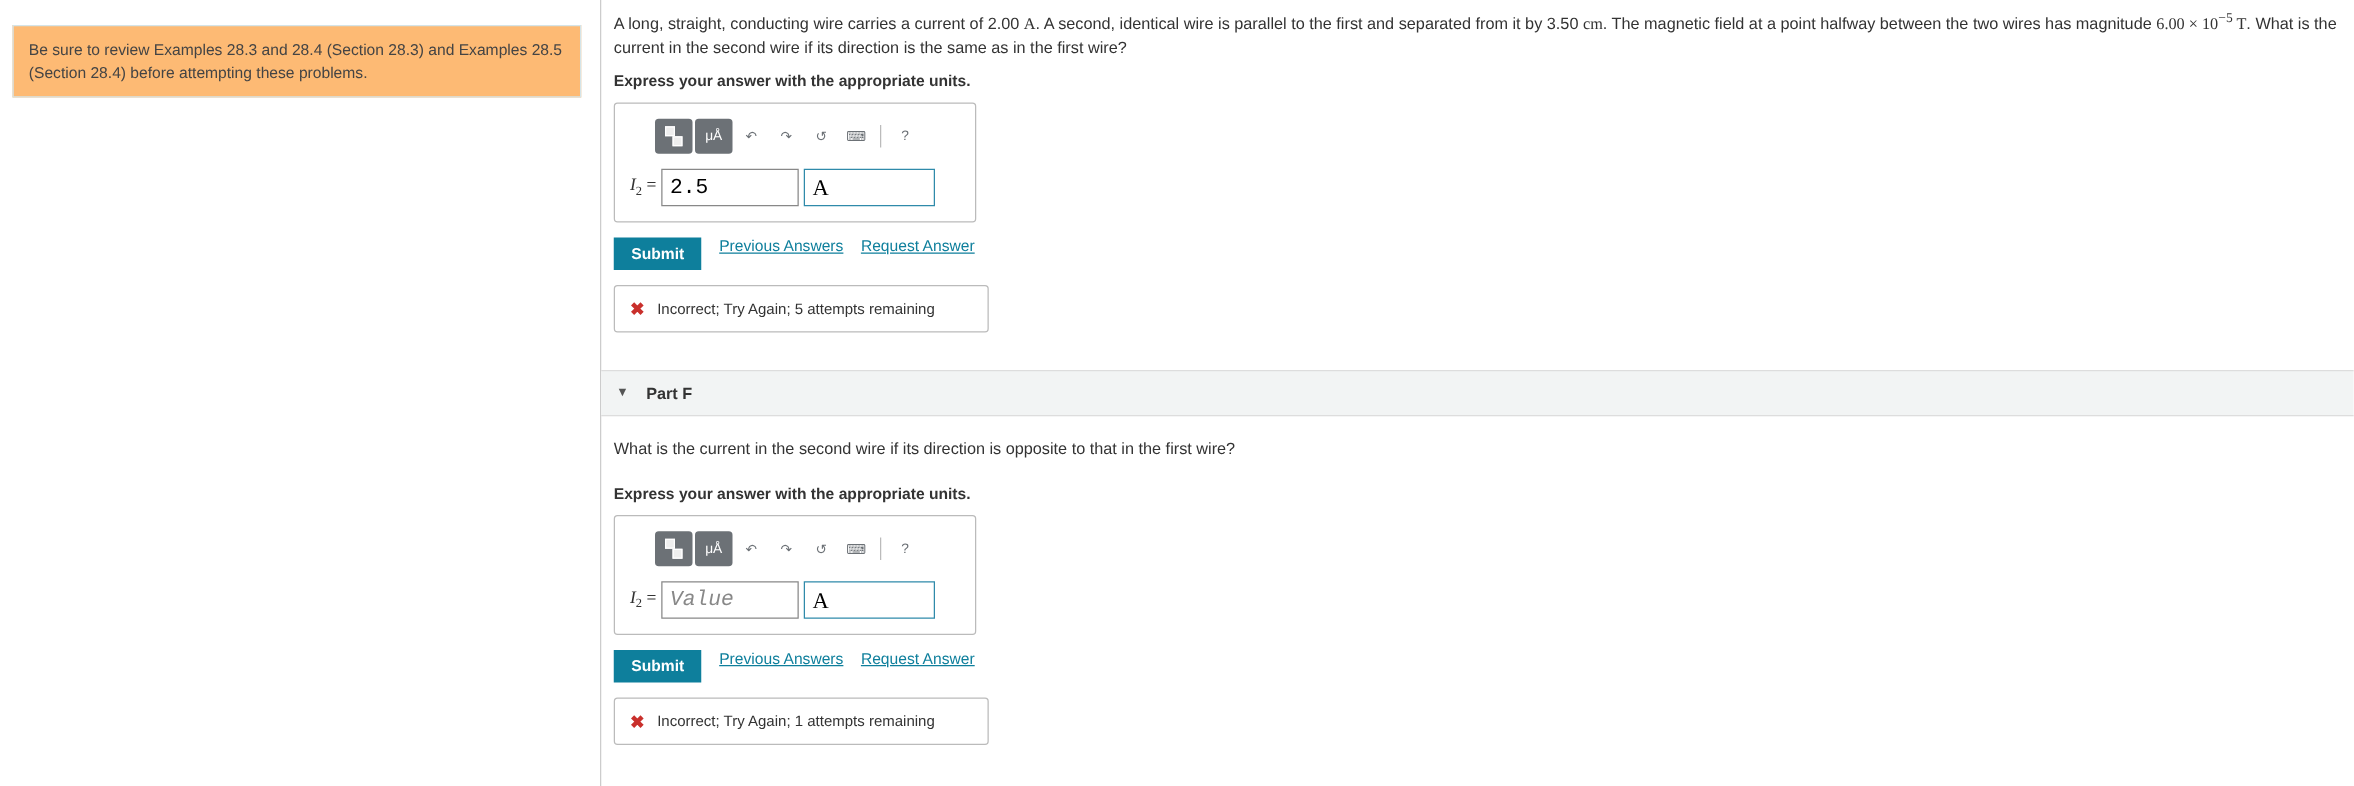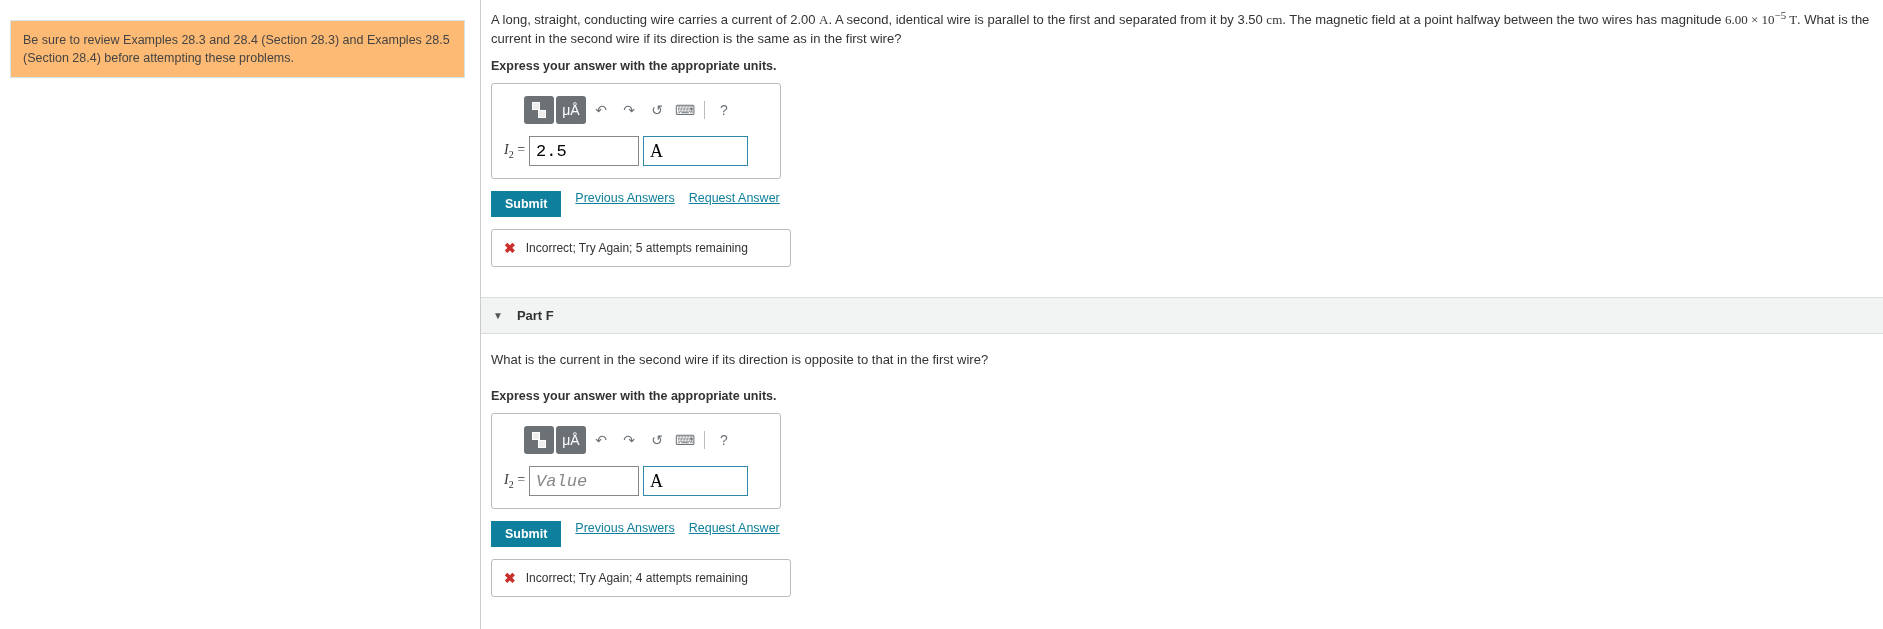--- a/index.html
+++ b/index.html
@@ -7,21 +7,21 @@
 .container{display:flex}
 .left-col{width:480px;padding:20px 15px 0 10px}
 .tip-box{background:#fdba74;border:1px solid #d4e4e8;padding:10px 12px;color:#444;line-height:1.45;font-size:12.5px}
 .divider{width:1px;background:#ccc;min-height:629px}
 .right-col{flex:1;padding:0 10px}
 .problem-statement{padding:8px 0 4px;font-size:13px;color:#333;line-height:1.45}
 .problem-statement .math{font-family:'Times New Roman',serif}
 .instruction{font-weight:bold;font-size:12.5px;margin:6px 0 10px}
 .answer-box{border:1px solid #bbb;border-radius:3px;padding:12px;width:290px;margin-bottom:12px}
 .toolbar{display:flex;align-items:center;gap:2px;margin-bottom:12px;margin-left:20px}
-.tb-btn{width:30px;height:28px;background:#6c7176;border-radius:3px;display:flex;align-items:center;justify-content:center;color:#fff;font-size:14px;cursor:pointer}
+.tb-btn{width:30px;height:28px;background:#6c7176;border-radius:3px;display:flex;align-items:center;justify-content:center;color:#fff;font-size:11px;cursor:pointer}
 .tb-btn.light{background:transparent;color:#6c7176;width:26px}
 .tb-sep{width:1px;height:18px;background:#bbb;margin:0 4px}
 .answer-row{display:flex;align-items:center;gap:4px}
 .var-label{font-family:'Times New Roman',serif;font-size:14px}
 .var-label sub{font-size:10px}
 .val-input{width:110px;height:30px;border:1px solid #888;padding:2px 6px;font-family:Liberation Mono, monospace;font-size:17px}
 .val-input::placeholder{font-style:italic;color:#888}
 .unit-input{width:105px;height:30px;border:1px solid #2f8aaa;padding:2px 6px;font-family:'Times New Roman',serif;font-size:18px}
 .action-row{display:flex;align-items:flex-start;gap:14px;margin-bottom:12px}
 .submit-btn{background:#0e7f9c;color:#fff;border:none;padding:6px 14px;font-size:12.5px;font-weight:bold;cursor:pointer}
@@ -114,18 +114,18 @@
     </div>
 
     <div class="action-row">
       <button class="submit-btn">Submit</button>
       <a class="link">Previous Answers</a>
       <a class="link">Request Answer</a>
     </div>
 
     <div class="feedback-box">
       <span class="x-icon">✖</span>
-      <span class="feedback-text">Incorrect; Try Again; 4 attempts remaining</span>
+      <span class="feedback-text">Incorrect; Try Again; 1 attempts remaining</span>
     </div>
 
     <div class="bottom-tag">VP 28.5.4</div>
   </div>
 </div>
 
 </body></html>

